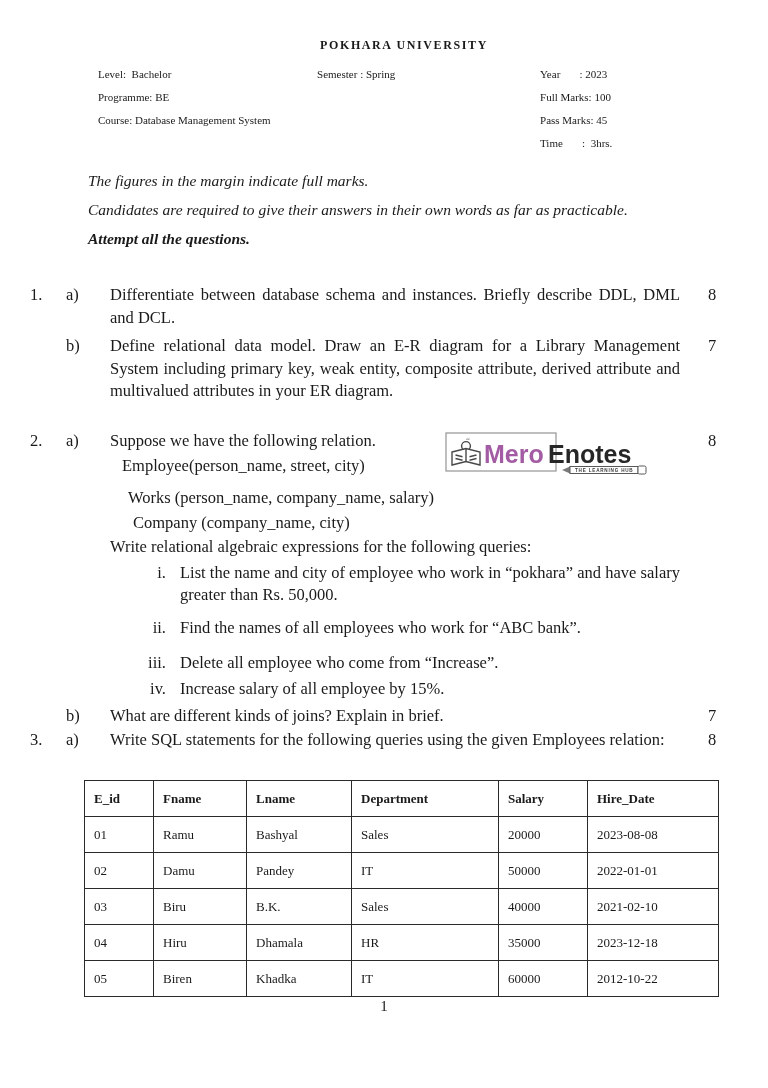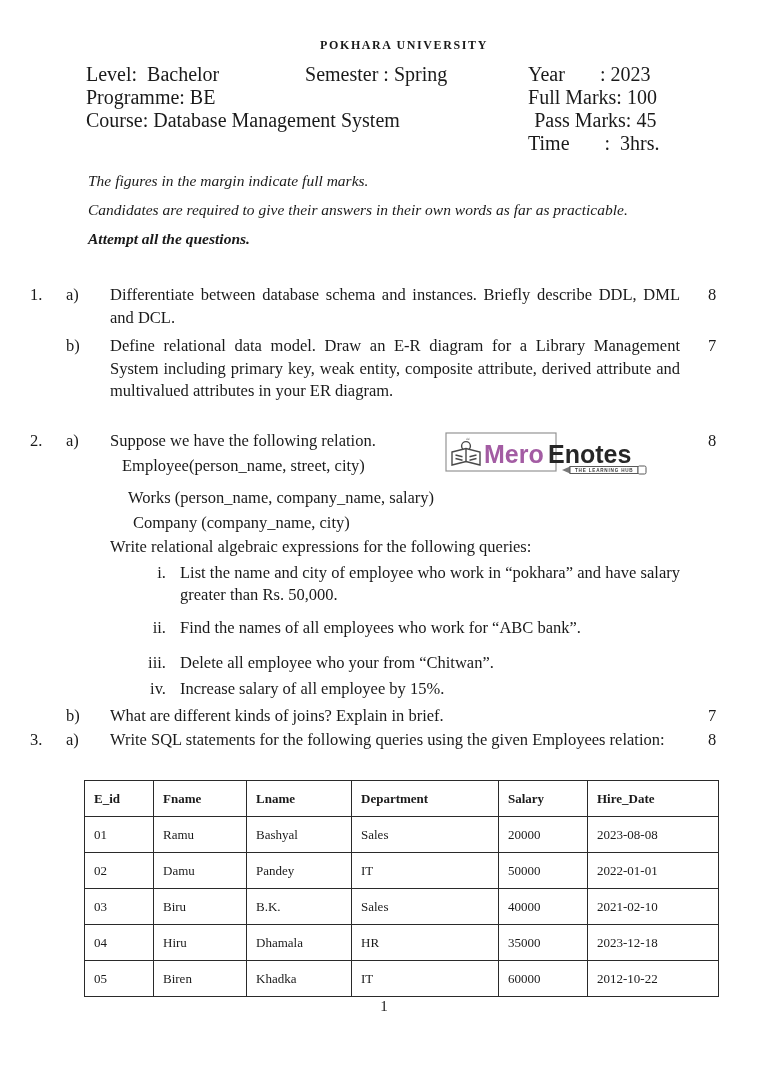--- a/index.html
+++ b/index.html
@@ -26,24 +26,24 @@
     left: 0; right: 0;
     top: 38px;
     text-align: center;
     font-size: 12px;
     font-weight: bold;
     letter-spacing: 1.6px;
     margin-left: 40px;
   }
   .meta {
     position: absolute;
-    left: 86px;
+    left: 98px;
     top: 63px;
     width: 612px;
-    font-size: 20px;
+    font-size: 11px;
     line-height: 23px;
   }
   .meta-row {
     display: flex;
     white-space: pre;
   }
   .m-col1 { width: 232px; }
   .m-col2 { width: 198px; }
   .m-col3 { width: 180px; margin-left: 36px; }
 
@@ -236,21 +236,21 @@
     <div class="subitem" style="margin-top:3px;">
       <span class="sublabel">i.</span>
       <div class="subtext">List the name and city of employee who work in “pokhara” and have salary greater than Rs. 50,000.</div>
     </div>
     <div class="subitem" style="margin-top:10px;">
       <span class="sublabel">ii.</span>
       <div class="subtext nojust">Find the names of all employees who work for “ABC bank”.</div>
     </div>
     <div class="subitem" style="margin-top:13px;">
       <span class="sublabel">iii.</span>
-      <div class="subtext nojust">Delete all employee who your from “Chitwan”.</div>
+      <div class="subtext nojust">Delete all employee who come from “Increase”.</div>
     </div>
     <div class="subitem" style="margin-top:3px;">
       <span class="sublabel">iv.</span>
       <div class="subtext nojust">Increase salary of all employee by 15%.</div>
     </div>
 
     <div class="qrow" style="margin-top:5px;">
       <span class="qlet">b)</span>
       <div class="qbody nojust">What are different kinds of joins? Explain in brief.</div>
       <span class="marks">7</span>

